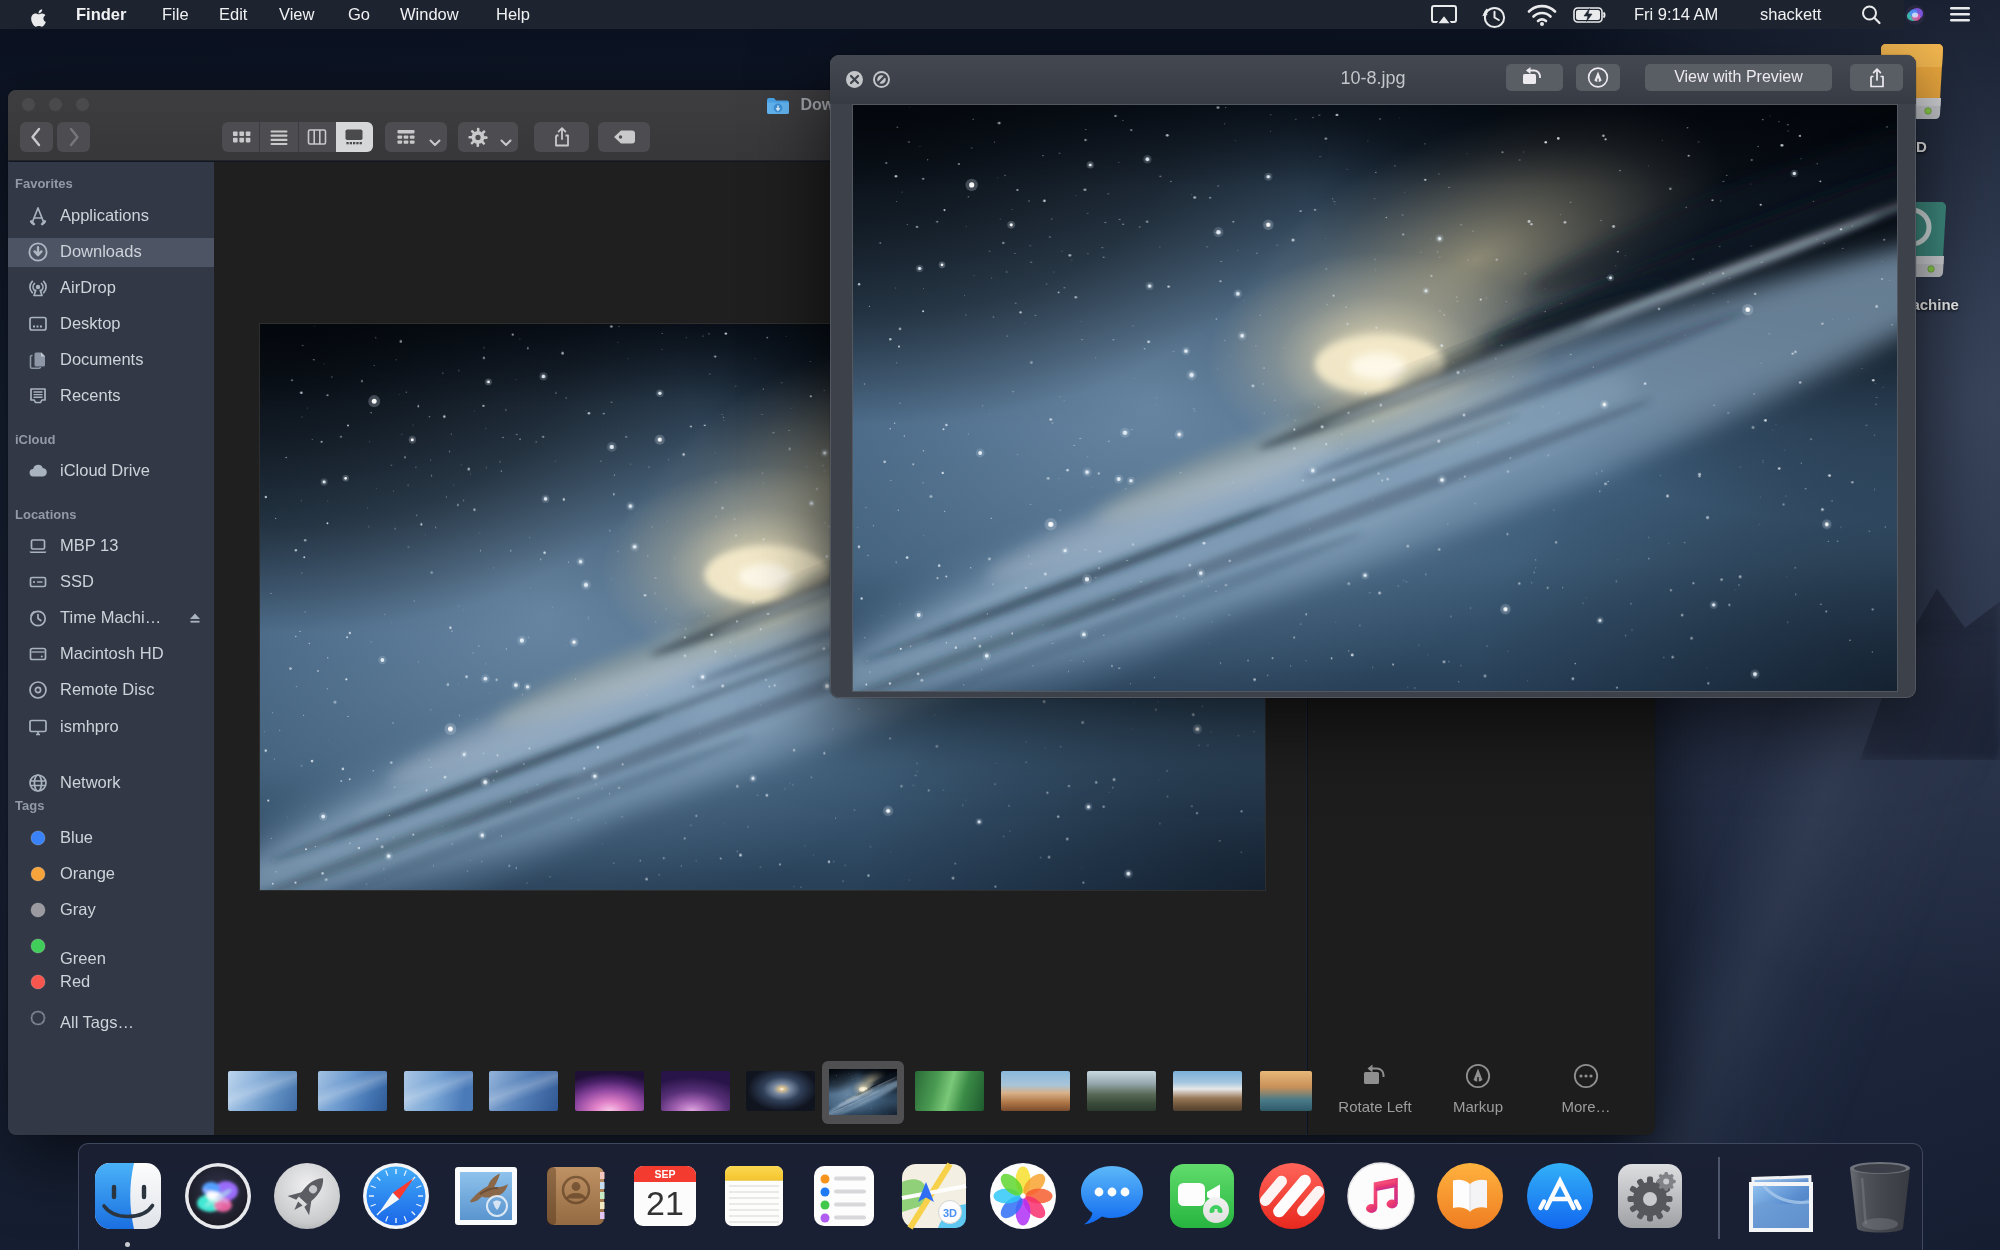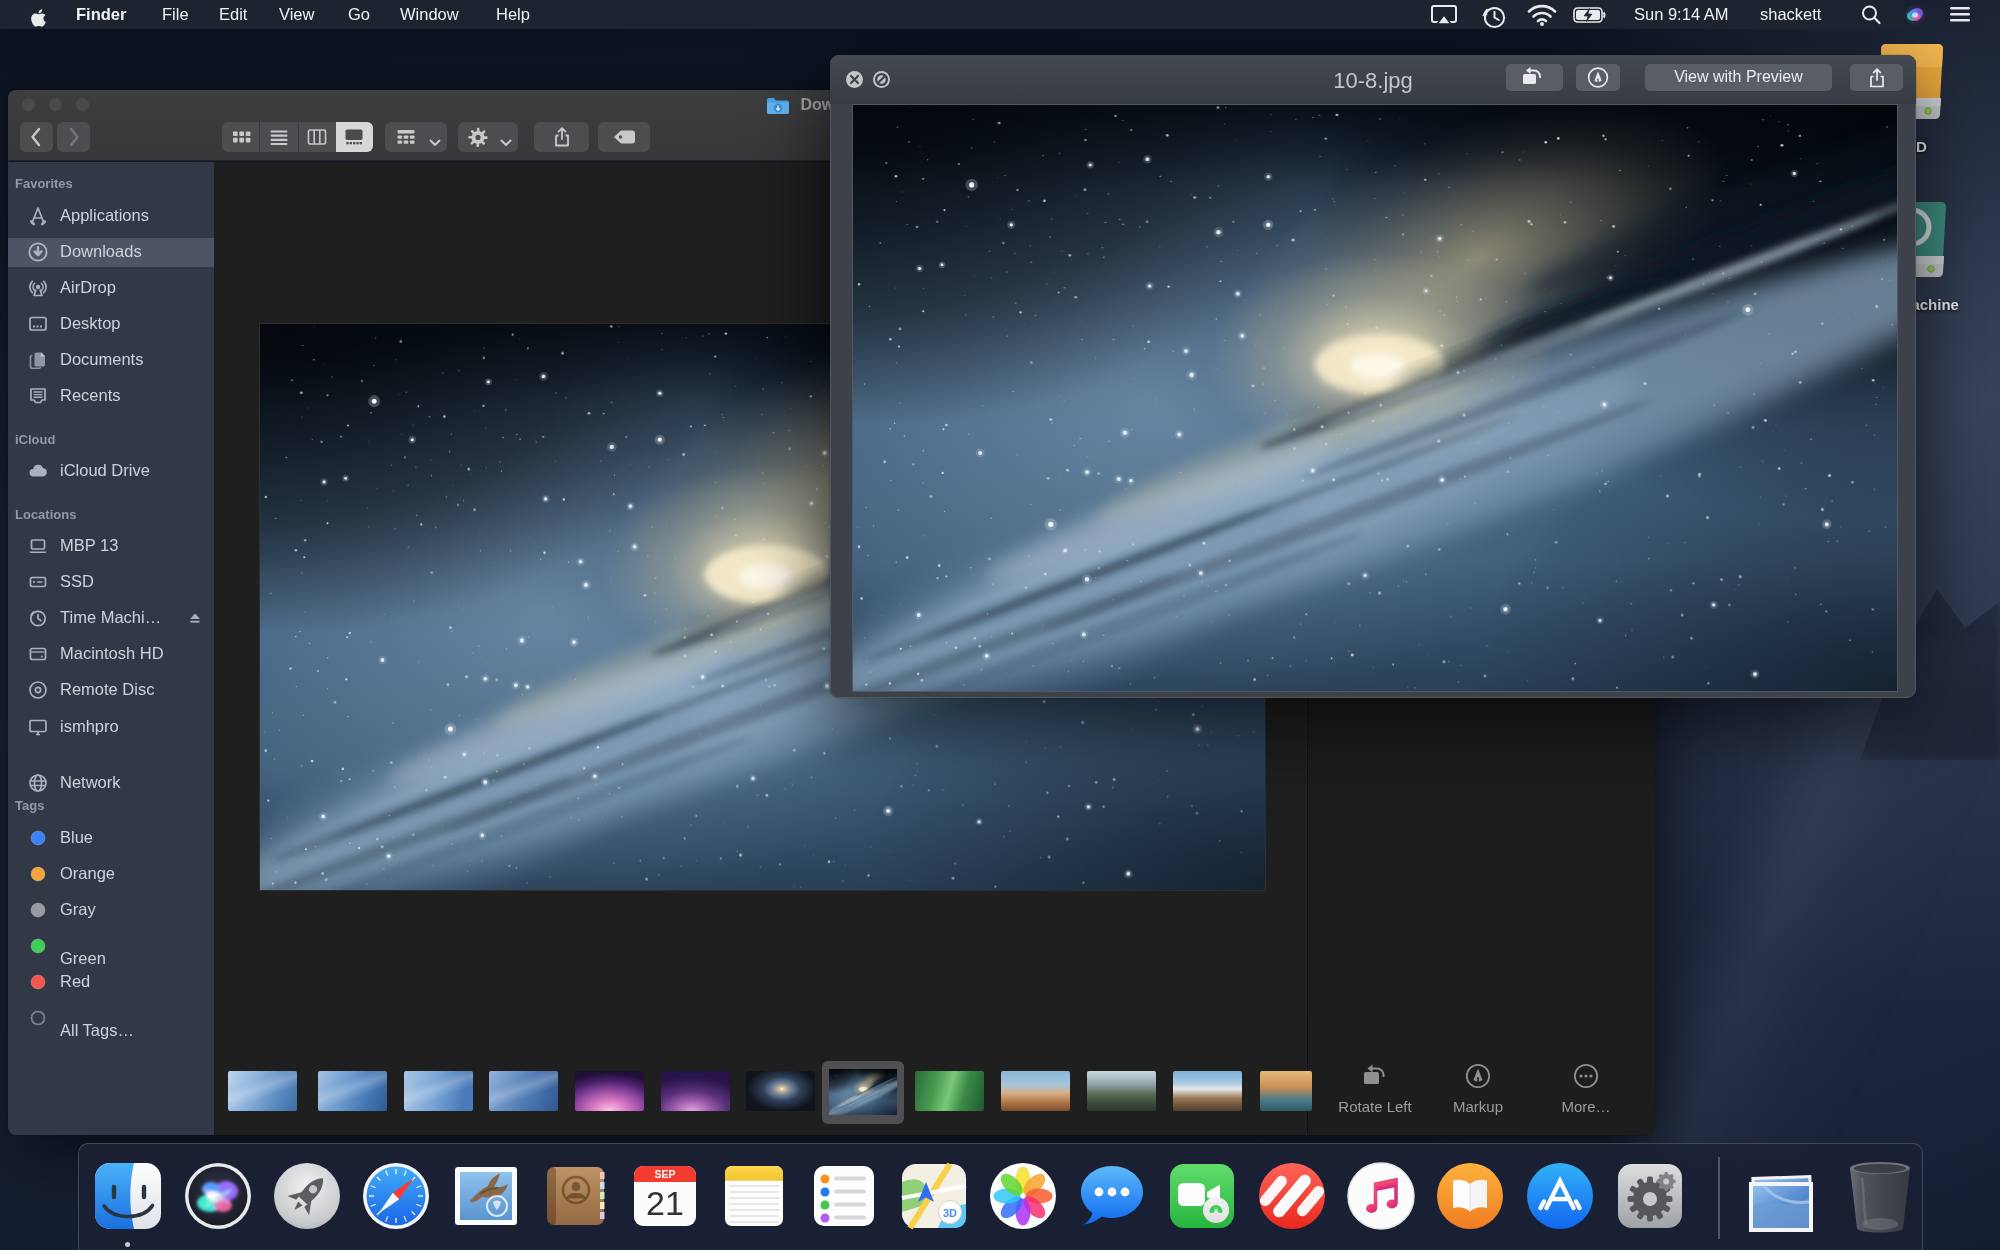--- a/index.html
+++ b/index.html
@@ -1122,21 +1122,21 @@
           </span>
           <span class="srow" style="top:1px">Red</span>
         </div>
         <div class="abs" style="left:0;top:845px;width:206px;height:22px">
           <span style="position:absolute;left:19px;top:0;width:22px;height:22px">
             <svg class="sic" width="22" height="22" viewBox="0 0 22 22">
               <circle cx="11" cy="11" r="6.5" fill="none" stroke="#868d99" stroke-width="1.6"></circle>
               <circle cx="11" cy="11" r="6.5" fill="none" stroke="#6d7480" stroke-width="1.6" stroke-dasharray="3 2.2"></circle>
             </svg>
           </span>
-          <span class="srow" style="top:14px">All Tags…</span>
+          <span class="srow" style="top:6px">All Tags…</span>
         </div>
         <svg class="abs" width="14" height="14" viewBox="0 0 14 14" style="left:180px;top:449px">
           <path d="M2 8 L7 2.5 L12 8 Z" fill="#a9b2bf"></path>
           <rect x="2.5" y="9.8" width="9" height="1.8" fill="#a9b2bf"></rect>
         </svg>
       </div>
  <div id="fpanel"></div>
  <svg class="abs" style="left:252px;top:234px;outline:1px solid rgba(255,255,255,0.07)" width="1005" height="566" viewBox="0 0 1056 587" preserveAspectRatio="none">
         <use href="#galx"></use>
       </svg>
@@ -1179,21 +1179,21 @@
 
 <div id="qlwin">
  <div id="qltitle"></div>
  <div class="qlc" style="left:15.5px"><svg width="17" height="17" viewBox="0 0 17 17">
           <path d="M5 5 L12 12 M12 5 L5 12" stroke="#3e434b" stroke-width="2.2" stroke-linecap="round"></path>
         </svg></div>
  <div class="qlc" style="left:42.5px"><svg width="17" height="17" viewBox="0 0 17 17">
           <circle cx="8.5" cy="8.5" r="5.4" fill="none" stroke="#3e434b" stroke-width="2.3"></circle>
           <path d="M4.8 12.2 L12.2 4.8" stroke="#3e434b" stroke-width="2.3"></path>
         </svg></div>
- <div class="abs" style="left:0;top:13px;width:100%;text-align:center;font-size:22px;color:#c3c6ca">10-8.jpg</div>
+ <div class="abs" style="left:0;top:13px;width:100%;text-align:center;font-size:18px;color:#c3c6ca">10-8.jpg</div>
  <div class="qbtn" style="left:676px;width:57px"><svg width="57" height="27" viewBox="0 0 57 27">
           <rect x="17" y="10" width="13" height="10" rx="1.5" fill="#eceaef"></rect>
           <path d="M21.5 6.5 H28 A6 6 0 0 1 34 12.5 V14" stroke="#eceaef" stroke-width="1.8" fill="none"></path>
           <path d="M24.5 3 L20 6.5 L24.5 10" fill="#eceaef"></path>
         </svg></div>
  <div class="qbtn" style="left:746px;width:44px"><svg width="44" height="27" viewBox="0 0 44 27">
           <circle cx="22" cy="13.5" r="9.4" stroke="#eceaef" stroke-width="1.6" fill="none"></circle>
           <path d="M22 7.5 L25.6 16.5 A5.6 5.6 0 0 1 18.4 16.5 Z" fill="#eceaef"></path>
           <path d="M22 14.5 V18.5" stroke="#595d64" stroke-width="1.4"></path>
         </svg></div>
@@ -1249,21 +1249,21 @@
           <ellipse cx="13" cy="9.5" rx="6" ry="5.5" fill="#8a5cf5" opacity="0.85"></ellipse>
           <ellipse cx="12" cy="13" rx="4.5" ry="4" fill="#f05a9a" opacity="0.7"></ellipse>
           <ellipse cx="9.5" cy="9" rx="4" ry="3.5" fill="#4a90f5" opacity="0.85"></ellipse>
           <ellipse cx="11" cy="11" rx="3" ry="2.6" fill="#dfe8fa" opacity="0.8"></ellipse>
         </svg></span>
       <span class="mi" style="left:1948px;top:4px"><svg width="24" height="20" viewBox="0 0 24 20">
           <rect x="2" y="3" width="20" height="2.6" rx="1.3" fill="#e9eaec"></rect>
           <rect x="2" y="9" width="20" height="2.6" rx="1.3" fill="#e9eaec"></rect>
           <rect x="2" y="15" width="20" height="2.6" rx="1.3" fill="#e9eaec"></rect>
         </svg></span>
-      <span class="mi" style="left:1634px">Sun 9:14 AM</span>
+      <span class="mi" style="left:1634px">Fri 9:14 AM</span>
       <span class="mi" style="left:1760px;font-weight:400">shackett</span>
     </div>
     <div id="dock"></div>
     <div class="dicon" style="left:92px"><svg viewBox="0 0 72 72">
         <defs>
 <linearGradient id="dfl" x1="0" y1="0" x2="0" y2="1">
             <stop offset="0" stop-color="#4ab2f8"></stop>
             <stop offset="1" stop-color="#1a6fe0"></stop>
           </linearGradient>
 <linearGradient id="dfr" x1="0" y1="0" x2="0" y2="1">

